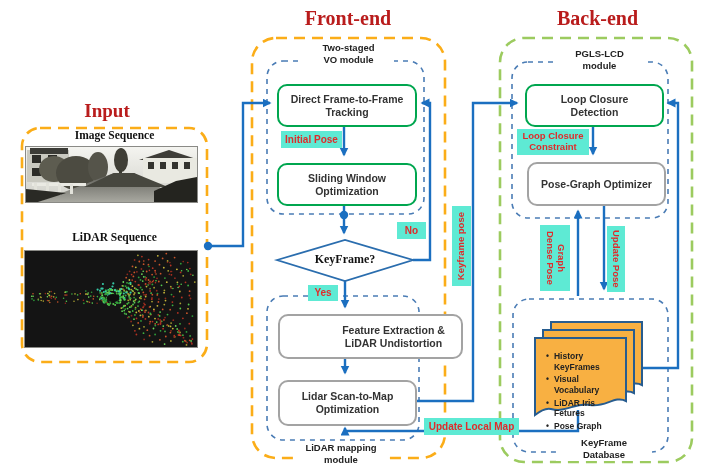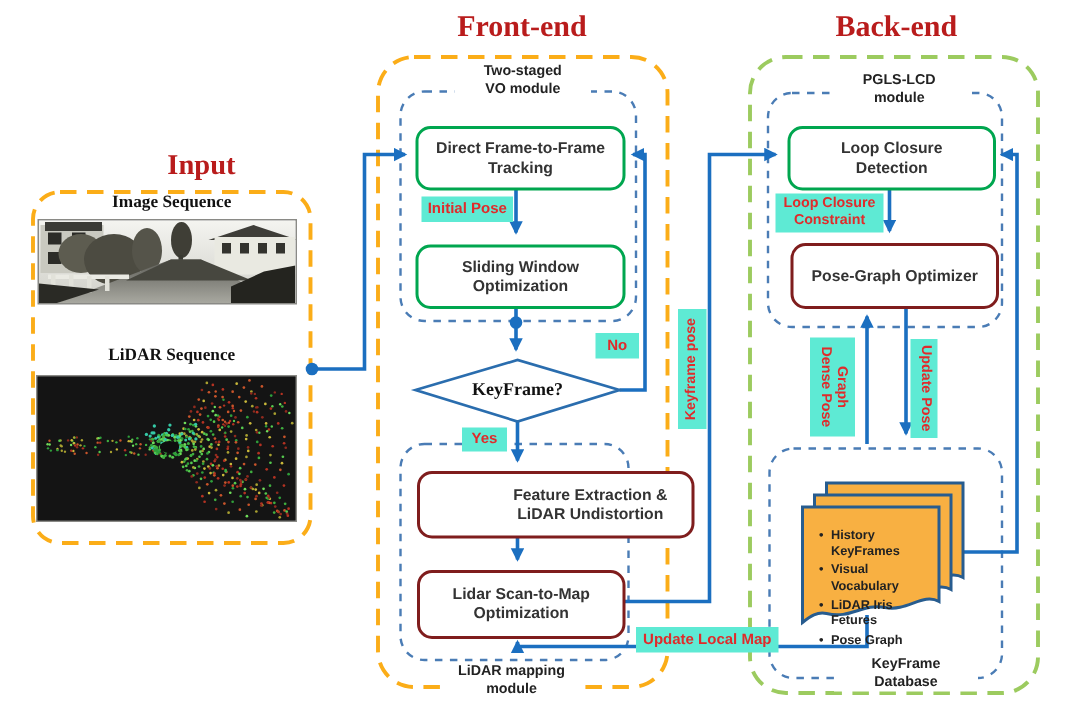--- a/index.html
+++ b/index.html
@@ -7,21 +7,21 @@
          font-family:"Liberation Sans",sans-serif;}
   svg.overlay{position:absolute;left:0;top:0;z-index:0;}
   .hdr{position:absolute;z-index:3;font-family:"Liberation Serif",serif;font-weight:700;
        color:#b91c1c;text-align:center;}
   .seriflabel{position:absolute;z-index:3;font-family:Liberation Serif, serif;font-weight:700;
        font-size:11.5px;color:#111;text-align:center;}
   .box{position:absolute;z-index:2;background:#fff;border-radius:10px;display:flex;flex-direction:column;
        align-items:center;justify-content:center;text-align:center;font-weight:700;
        font-size:10.5px;color:#333;line-height:1.22;}
   .box.green{border:2.5px solid #00A64F;}
-  .box.blue{border:2px solid #7f1d1d;}
+  .box.blue{border:2px solid #a3a3a3;}
   .modlbl{position:absolute;z-index:2;background:#fff;font-weight:700;font-size:9.5px;color:#222;
        text-align:center;line-height:1.25;padding:0 3px;}
   .elabel{position:absolute;z-index:3;background:#5eead4;color:#E02B2B;font-weight:700;
        font-size:10px;display:flex;align-items:center;justify-content:center;text-align:center;
        line-height:1.15;}
   .elabel.small{font-size:9.5px;}
   .vtext-up{writing-mode:vertical-rl;transform:rotate(180deg);}
   .vtext-down{writing-mode:vertical-lr;}
   .vtext-down span{display:block;}
   .diamond-label{position:absolute;z-index:2;font-family:"Liberation Serif",serif;font-weight:700;
@@ -70,21 +70,21 @@
 
     <polygon points="277,260 345,240 413,260 345,281" fill="#ffffff" stroke="#2A6DAE" stroke-width="1.8"></polygon>
 
     <g stroke="#275C8F" stroke-width="2" fill="#F8B042">
       <path transform="translate(551,322)" d="M0,0 H91 V63 C80,57 70,70 55,67 C40,64 32,75 16,71 C10,69.5 5,73 0,77 Z"></path>
       <path transform="translate(543,330)" d="M0,0 H91 V63 C80,57 70,70 55,67 C40,64 32,75 16,71 C10,69.5 5,73 0,77 Z"></path>
       <path transform="translate(535,338)" d="M0,0 H91 V63 C80,57 70,70 55,67 C40,64 32,75 16,71 C10,69.5 5,73 0,77 Z"></path>
     </g>
   </svg>
 
-  <div class="hdr" style="left:57px;top:100px;width:100px;font-size:19px;text-align:right;">Input</div>
+  <div class="hdr" style="left:57px;top:100px;width:100px;font-size:19px;">Input</div>
   <div class="hdr" style="left:283px;top:7px;width:130px;font-size:20px;">Front-end</div>
   <div class="hdr" style="left:535px;top:7px;width:125px;font-size:20px;">Back-end</div>
 
   <div class="seriflabel" style="left:47px;top:129px;width:135px;">Image Sequence</div>
 
   <div class="imgframe" style="left:25px;top:146px;width:173px;height:57px;">
     <svg width="171" height="55" viewBox="0 0 171 55">
       <defs>
         <linearGradient id="sky" x1="0" y1="0" x2="0" y2="1">
           <stop offset="0" stop-color="#f4f4f0"></stop>

